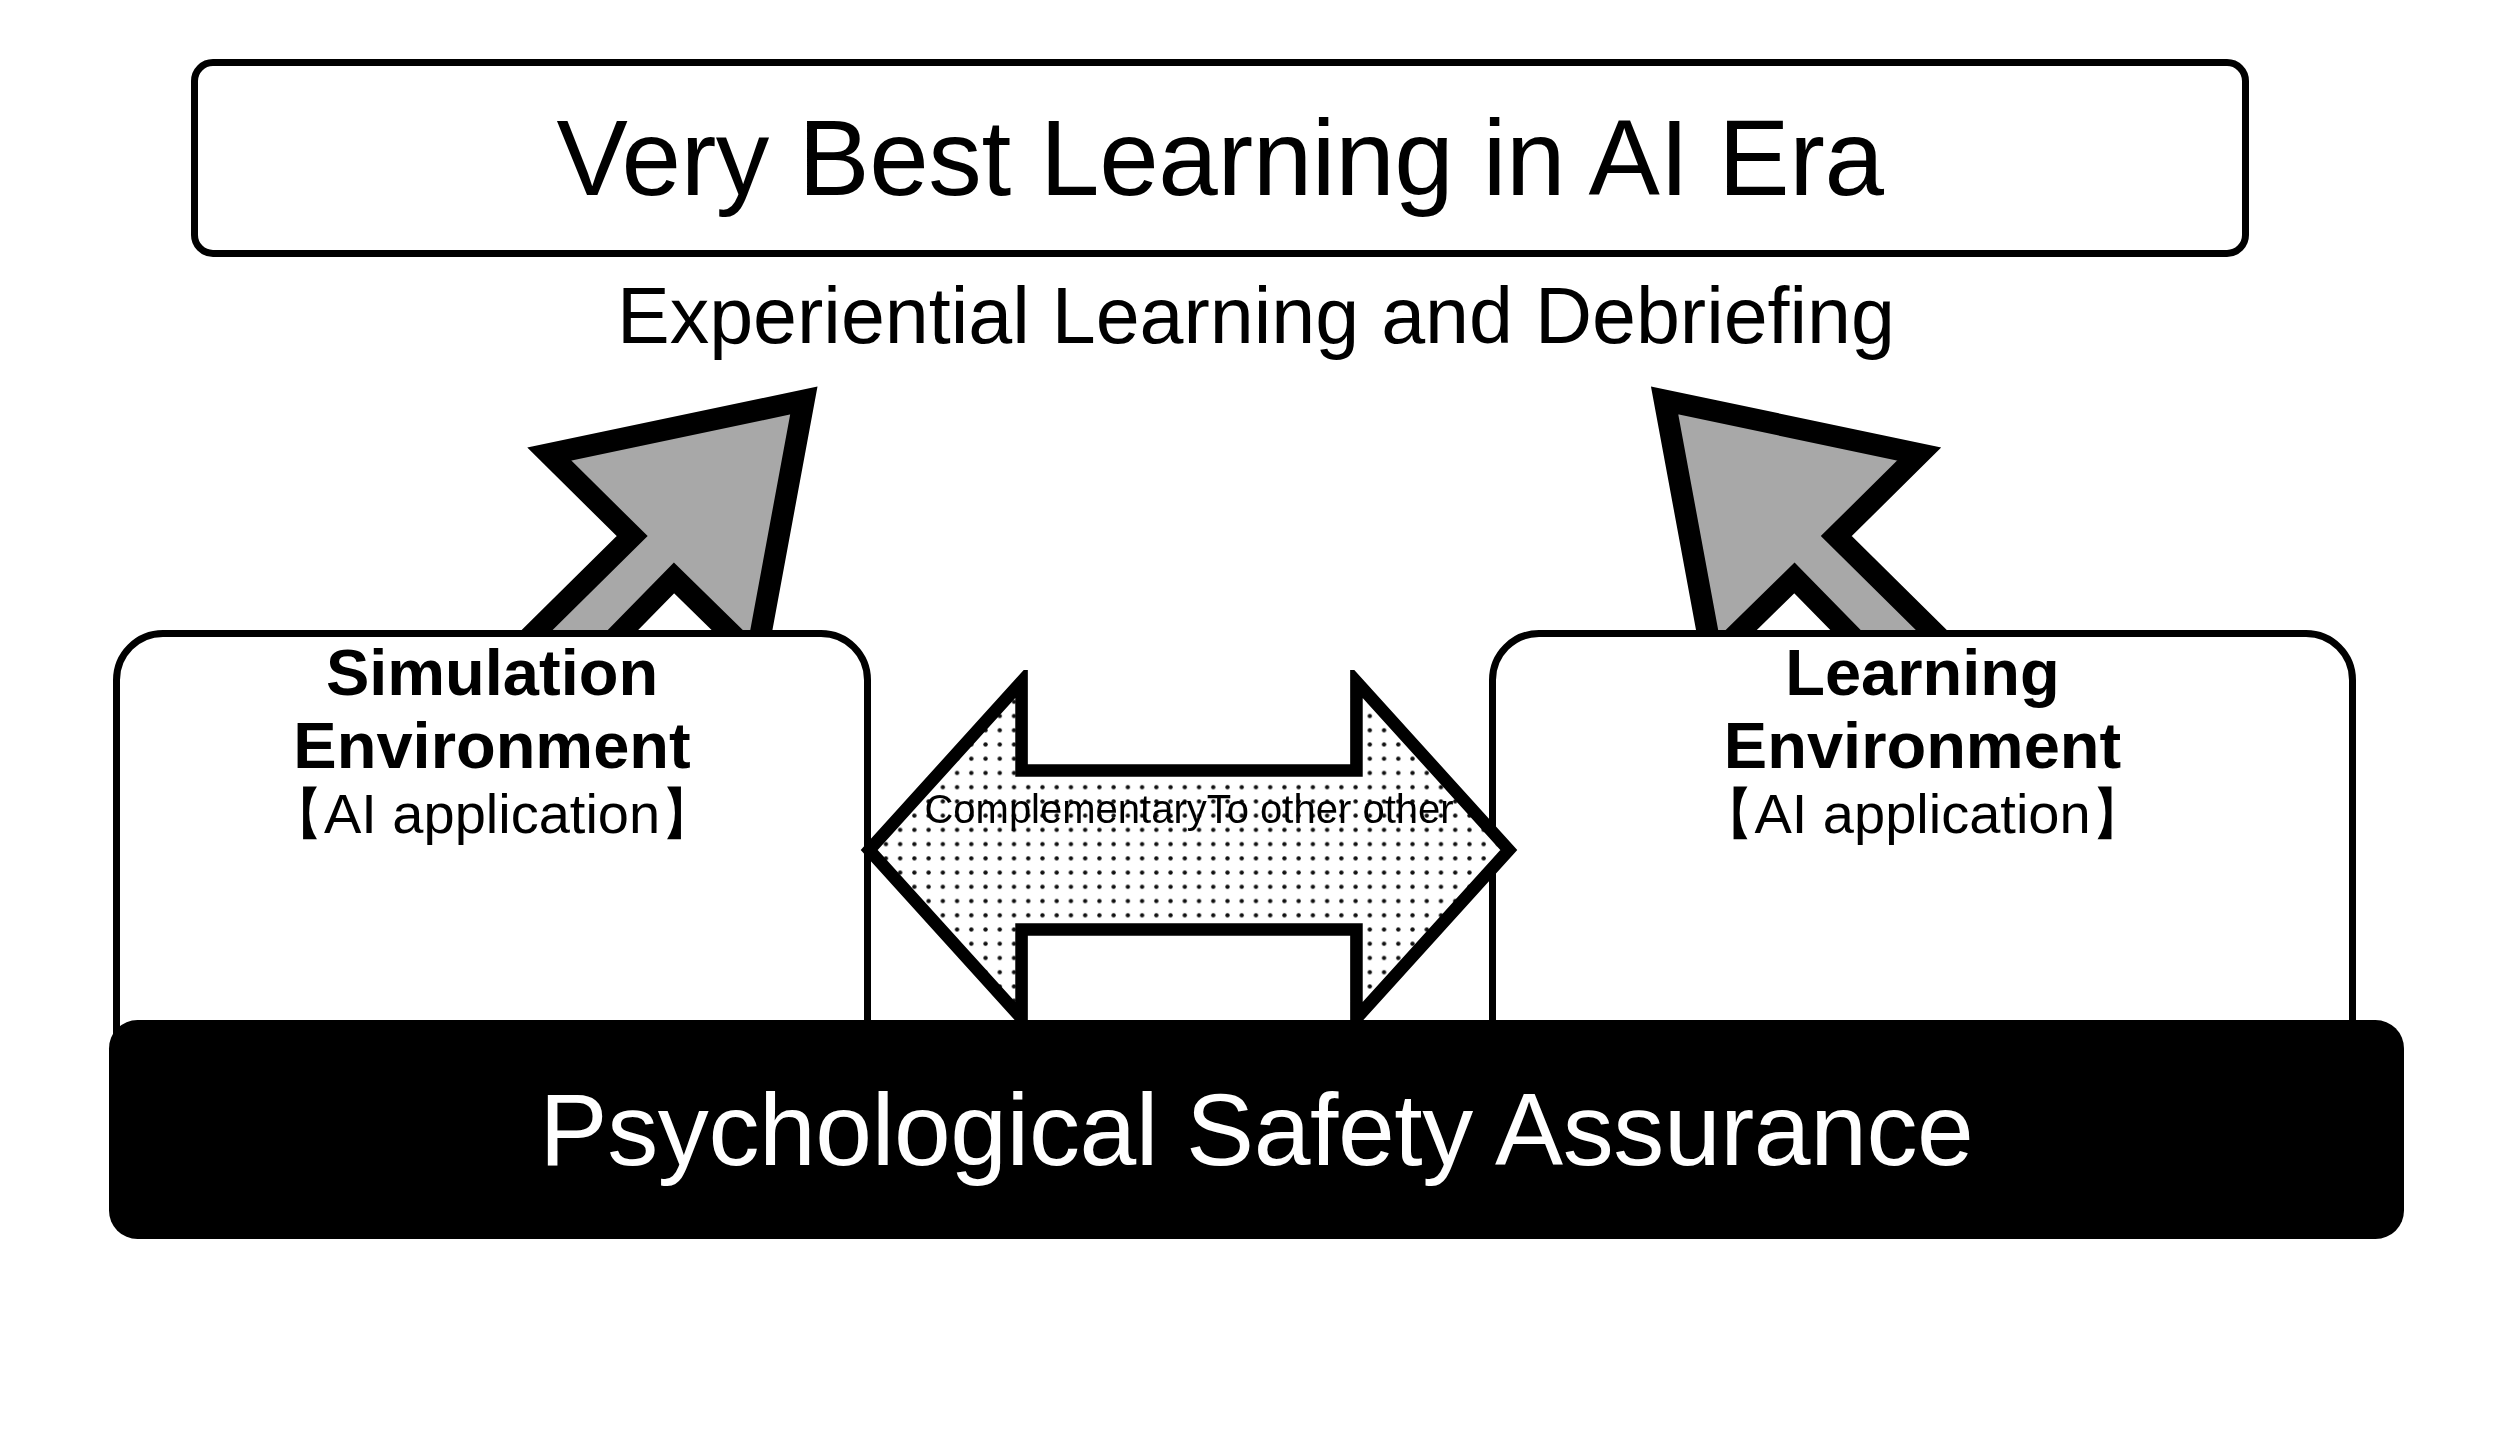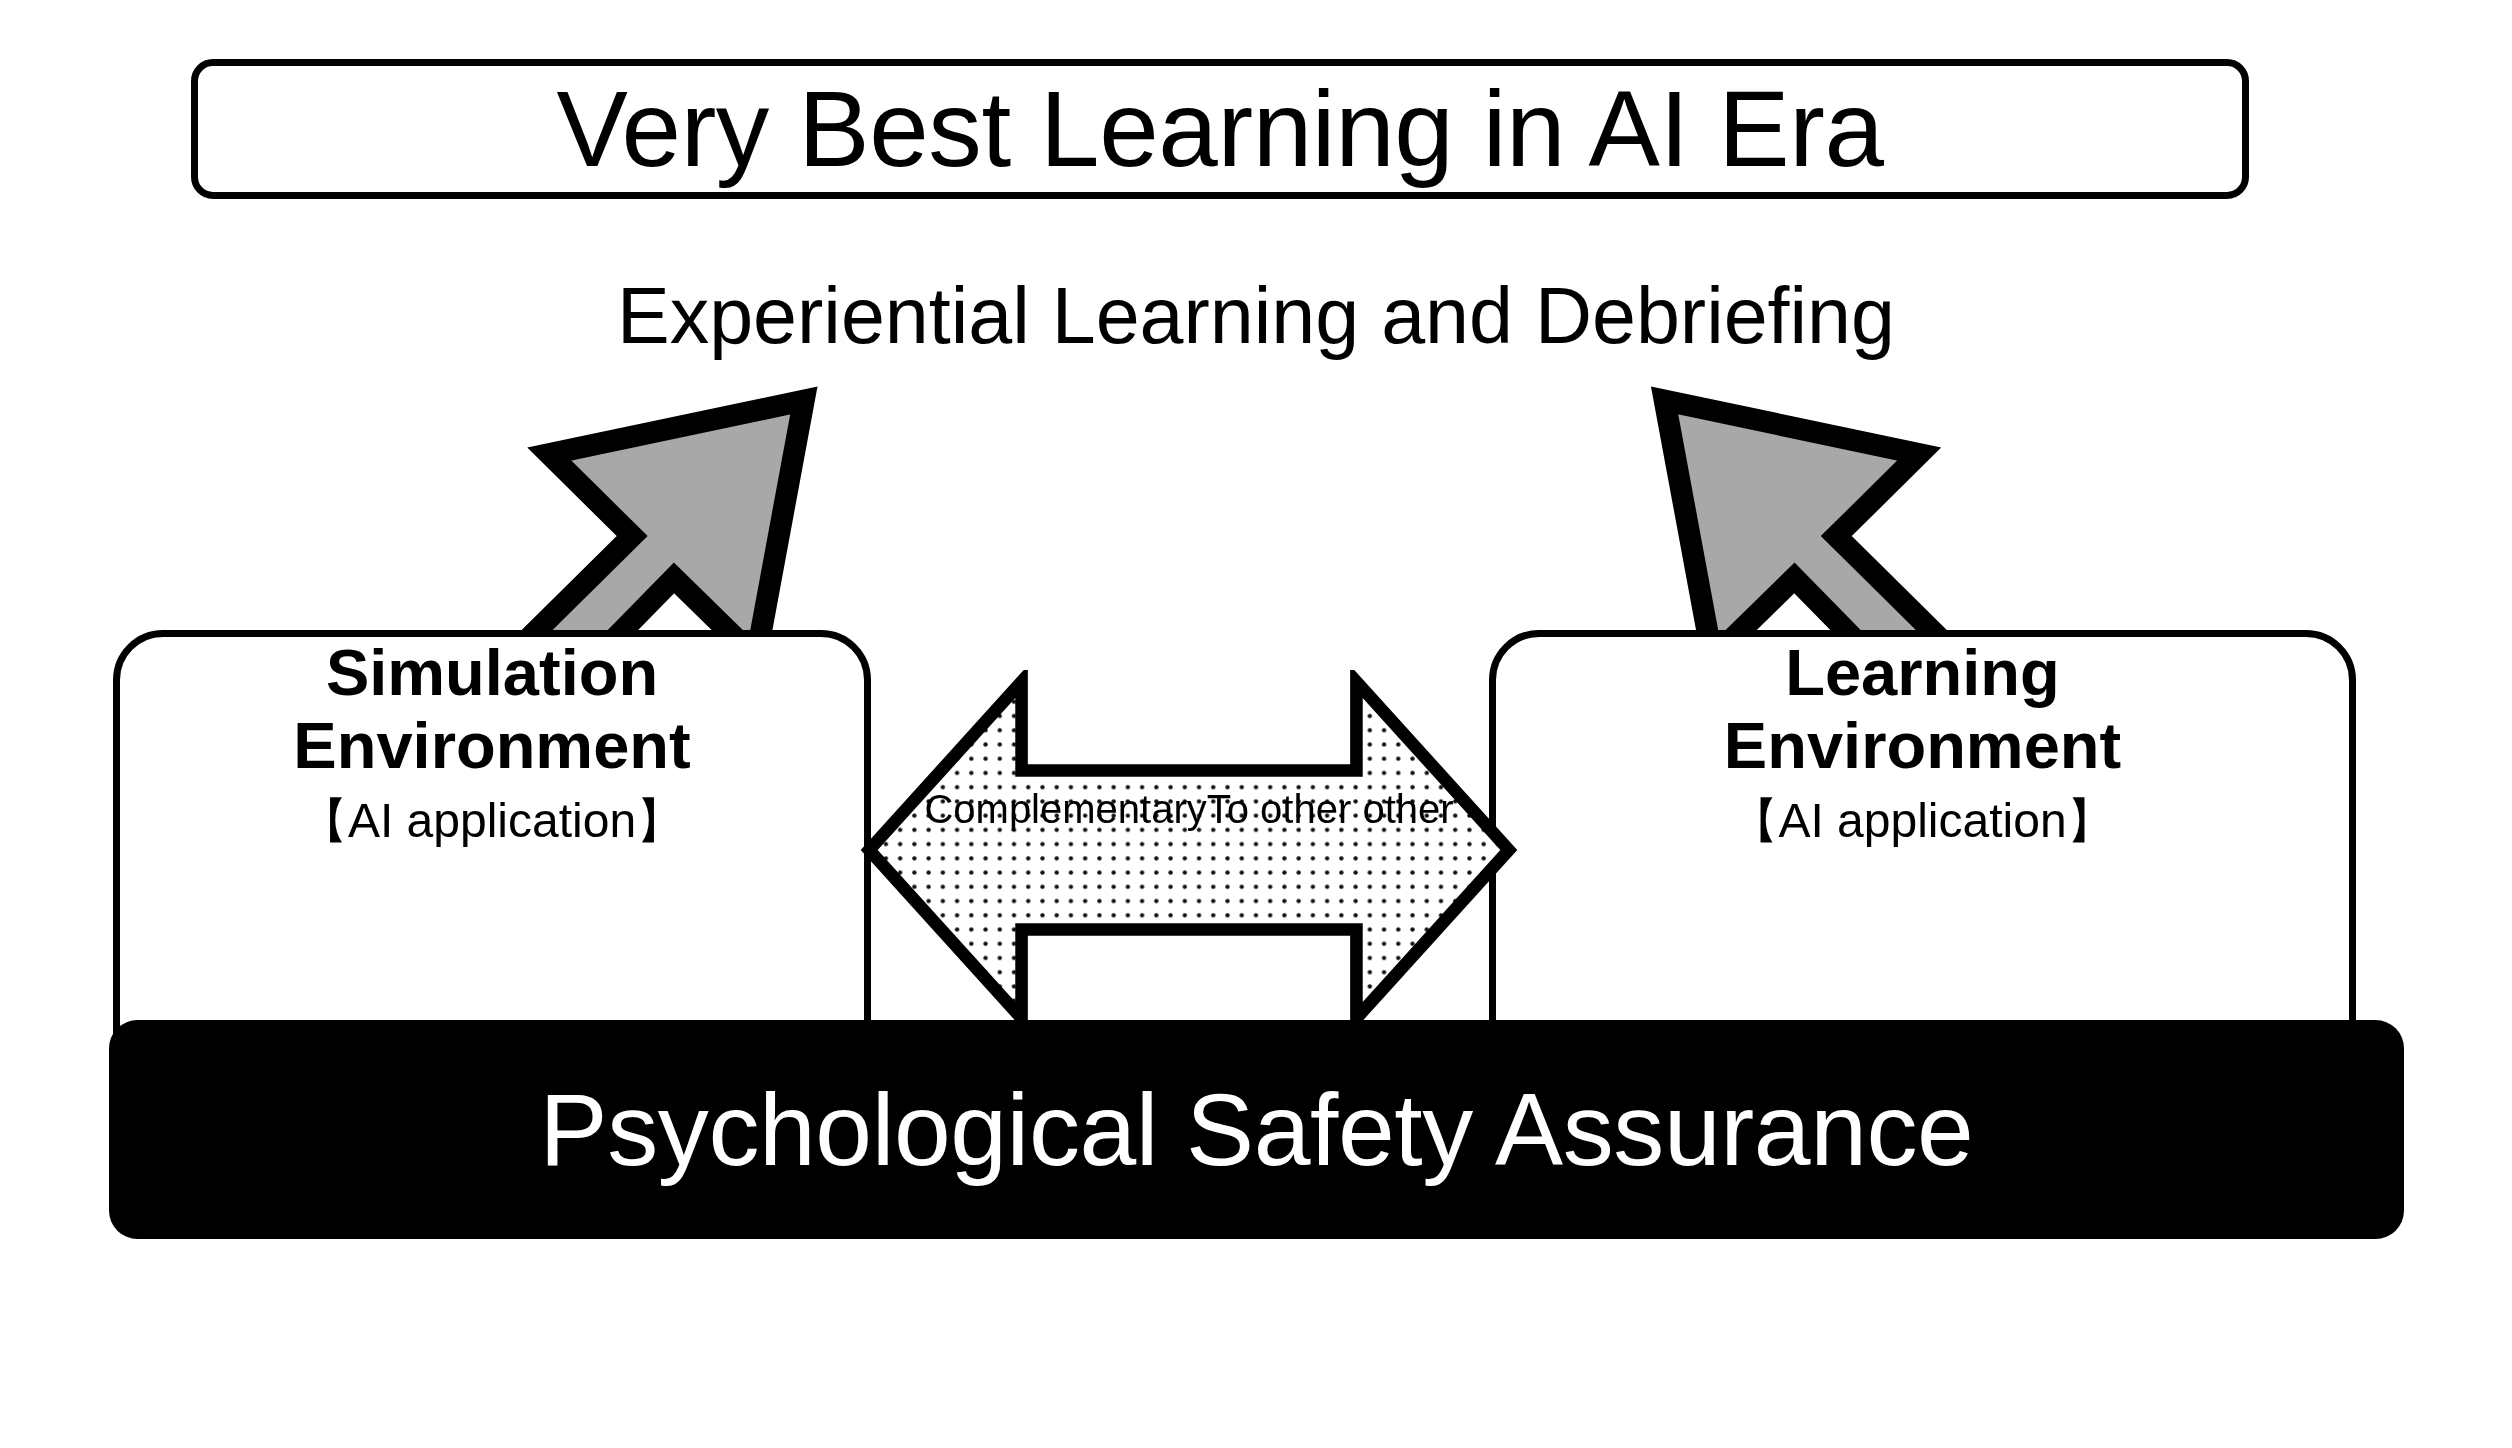--- a/index.html
+++ b/index.html
@@ -19,21 +19,21 @@
     height: 1449px;
     background: #ffffff;
   }
 
   
   .title-box {
     position: absolute;
     left: 191px;
     top: 59px;
     width: 2058px;
-    height: 140px;
+    height: 198px;
     border: 7.5px solid #000000;
     border-radius: 22px;
     background: #ffffff;
     box-sizing: border-box;
     display: flex;
     align-items: center;
     justify-content: center;
   }
   .title-text {
     font-size: 107px;
@@ -87,26 +87,26 @@
   .env-box.right { left: 1489px; width: 867px; }
 
   .env-line1, .env-line2 {
     font-size: 65px;
     font-weight: bold;
     color: #000000;
     line-height: 1.12;
     white-space: nowrap;
   }
   .env-line3 {
-    font-size: 48px;
+    font-size: 56px;
     font-weight: 400;
     color: #000000;
     line-height: 1.12;
     white-space: nowrap;
-    margin-top: 11px;
+    margin-top: 0;
   }
 
   
   .center-arrow {
     position: absolute;
     left: 854px;
     top: 670px;
     width: 670px;
     height: 360px;
     z-index: 4;

